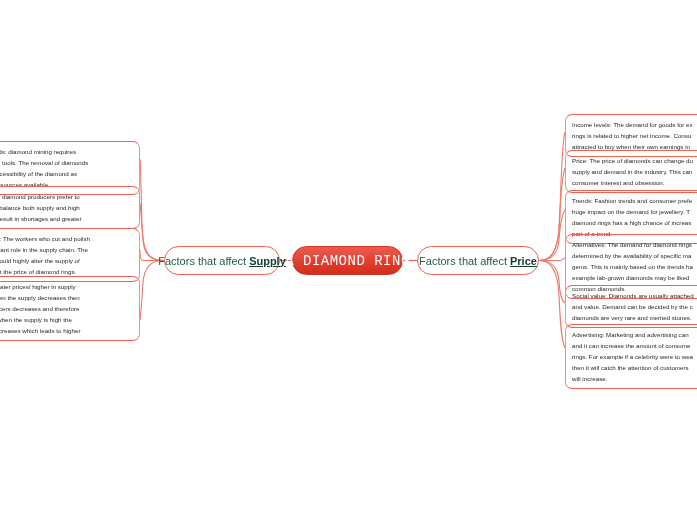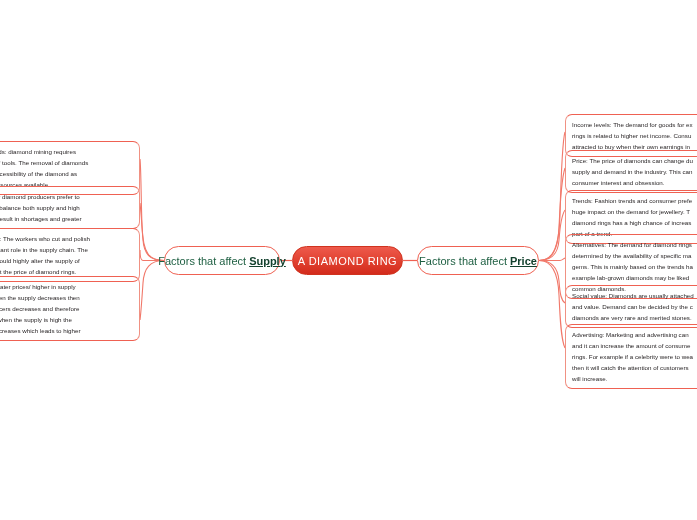--- a/index.html
+++ b/index.html
@@ -41,22 +41,22 @@
     border-radius: 15px;
     background: linear-gradient(180deg, #ee5a4c 0%, #e0402f 55%, #d32b1c 100%);
     border: 1px solid #d0331f;
     display: flex;
     align-items: center;
     justify-content: center;
     box-sizing: border-box;
   }
   .center-node .label {
     color: #ffffff;
-    font-family: Liberation Sans, sans-serif;
-    font-size: 11px;
+    font-family: Liberation Mono, monospace;
+    font-size: 14px;
     letter-spacing: 0.5px;
     white-space: nowrap;
   }
 
   
   .branch-node {
     position: absolute;
     height: 29px;
     border-radius: 15px;
     background: #ffffff;

